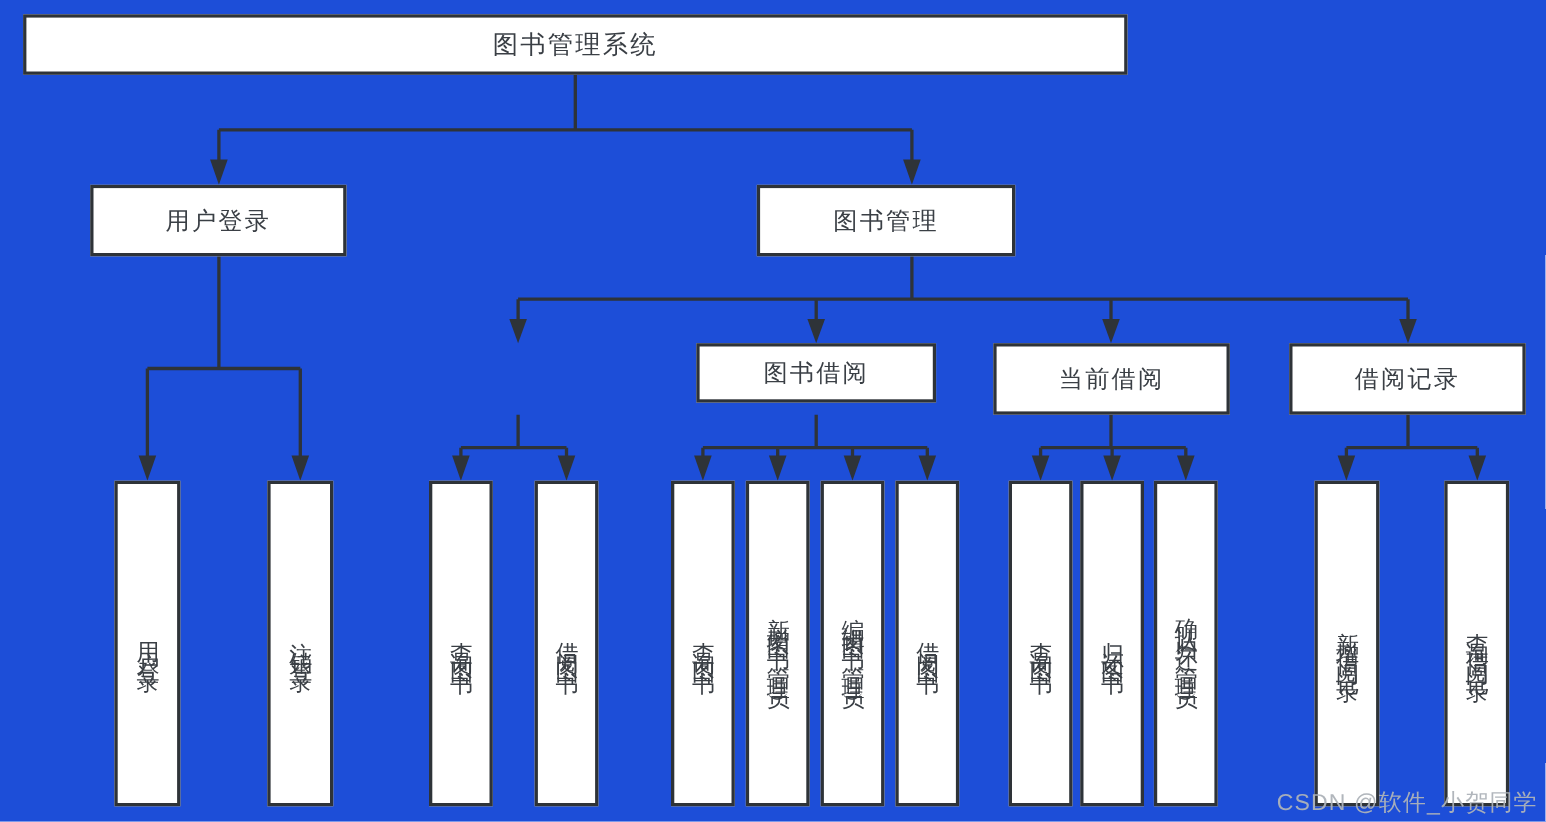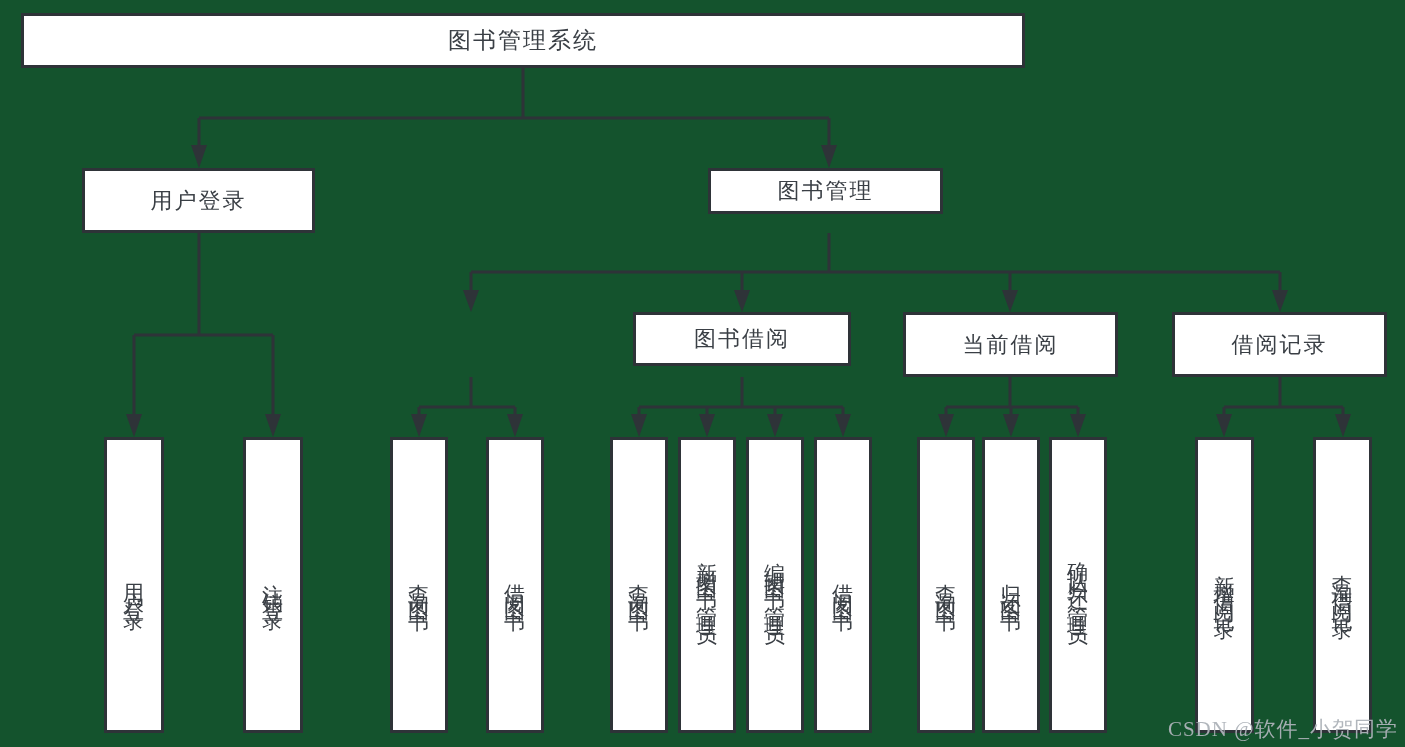--- a/index.html
+++ b/index.html
@@ -1,36 +1,36 @@
 <!DOCTYPE html>
 <html><head>
 <meta charset="utf-8">
 <style>
   html,body{margin:0;padding:0;background:#ffffff;}
   .stage{
-    position:relative;width:1405px;height:747px;background:#14532d;
+    position:relative;width:1405px;height:747px;background:#1d4ed8;
     font-family:"Liberation Sans",sans-serif;overflow:hidden;
   }
   .wires{position:absolute;left:0;top:0;z-index:1;}
   .box{
     position:absolute;z-index:2;box-sizing:border-box;
     border:3px solid #2e3338;background:#ffffff;color:#3a3f45;
     display:flex;align-items:center;justify-content:center;
     text-align:center;
   }
   .h{font-size:22px;letter-spacing:2px;}
   .root-label{font-size:23px;}
   .v{
     writing-mode:vertical-rl;text-orientation:mixed;
     font-size:21px;letter-spacing:9px;line-height:1;
   }
   .watermark{
     position:absolute;right:7px;bottom:4px;z-index:5;
     font-size:21px;letter-spacing:1px;color:rgba(173,178,184,0.95);
-    font-family:Liberation Serif, serif;white-space:nowrap;
+    font-family:Liberation Sans, sans-serif;white-space:nowrap;
   }
 </style>
 </head>
 <body>
 
 <div class="stage">
 
   <svg class="wires" width="1405" height="747" viewBox="0 0 1405 747">
     <g stroke="#2e3338" stroke-width="3" fill="none">
 
@@ -70,21 +70,21 @@
       <polygon points="1003,414 1019,414 1011,437"></polygon>
       <polygon points="1070,414 1086,414 1078,437"></polygon>
       <polygon points="1216,414 1232,414 1224,437"></polygon>
       <polygon points="1335,414 1351,414 1343,437"></polygon>
     </g>
   </svg>
 
   <div class="box h root-label" style="left:21px;top:13px;width:1004px;height:55px">图书管理系统</div>
 
   <div class="box h" style="left:82px;top:168px;width:233px;height:65px">用户登录</div>
-  <div class="box h" style="left:708px;top:168px;width:235px;height:46px">图书管理</div>
+  <div class="box h" style="left:688px;top:168px;width:235px;height:65px">图书管理</div>
 
   <div class="box h" style="left:633px;top:312px;width:218px;height:54px">图书借阅</div>
   <div class="box h" style="left:1172px;top:312px;width:215px;height:65px">借阅记录</div>
   <div class="box h" style="left:903px;top:312px;width:215px;height:65px">当前借阅</div>
 
   <div class="box v" style="left:104px;top:437px;width:60px;height:296px">用户登录</div>
   <div class="box v" style="left:243px;top:437px;width:60px;height:296px">注销登录</div>
 
   <div class="box v" style="left:390px;top:437px;width:58px;height:296px">查询图书</div>
   <div class="box v" style="left:486px;top:437px;width:58px;height:296px">借阅图书</div>

